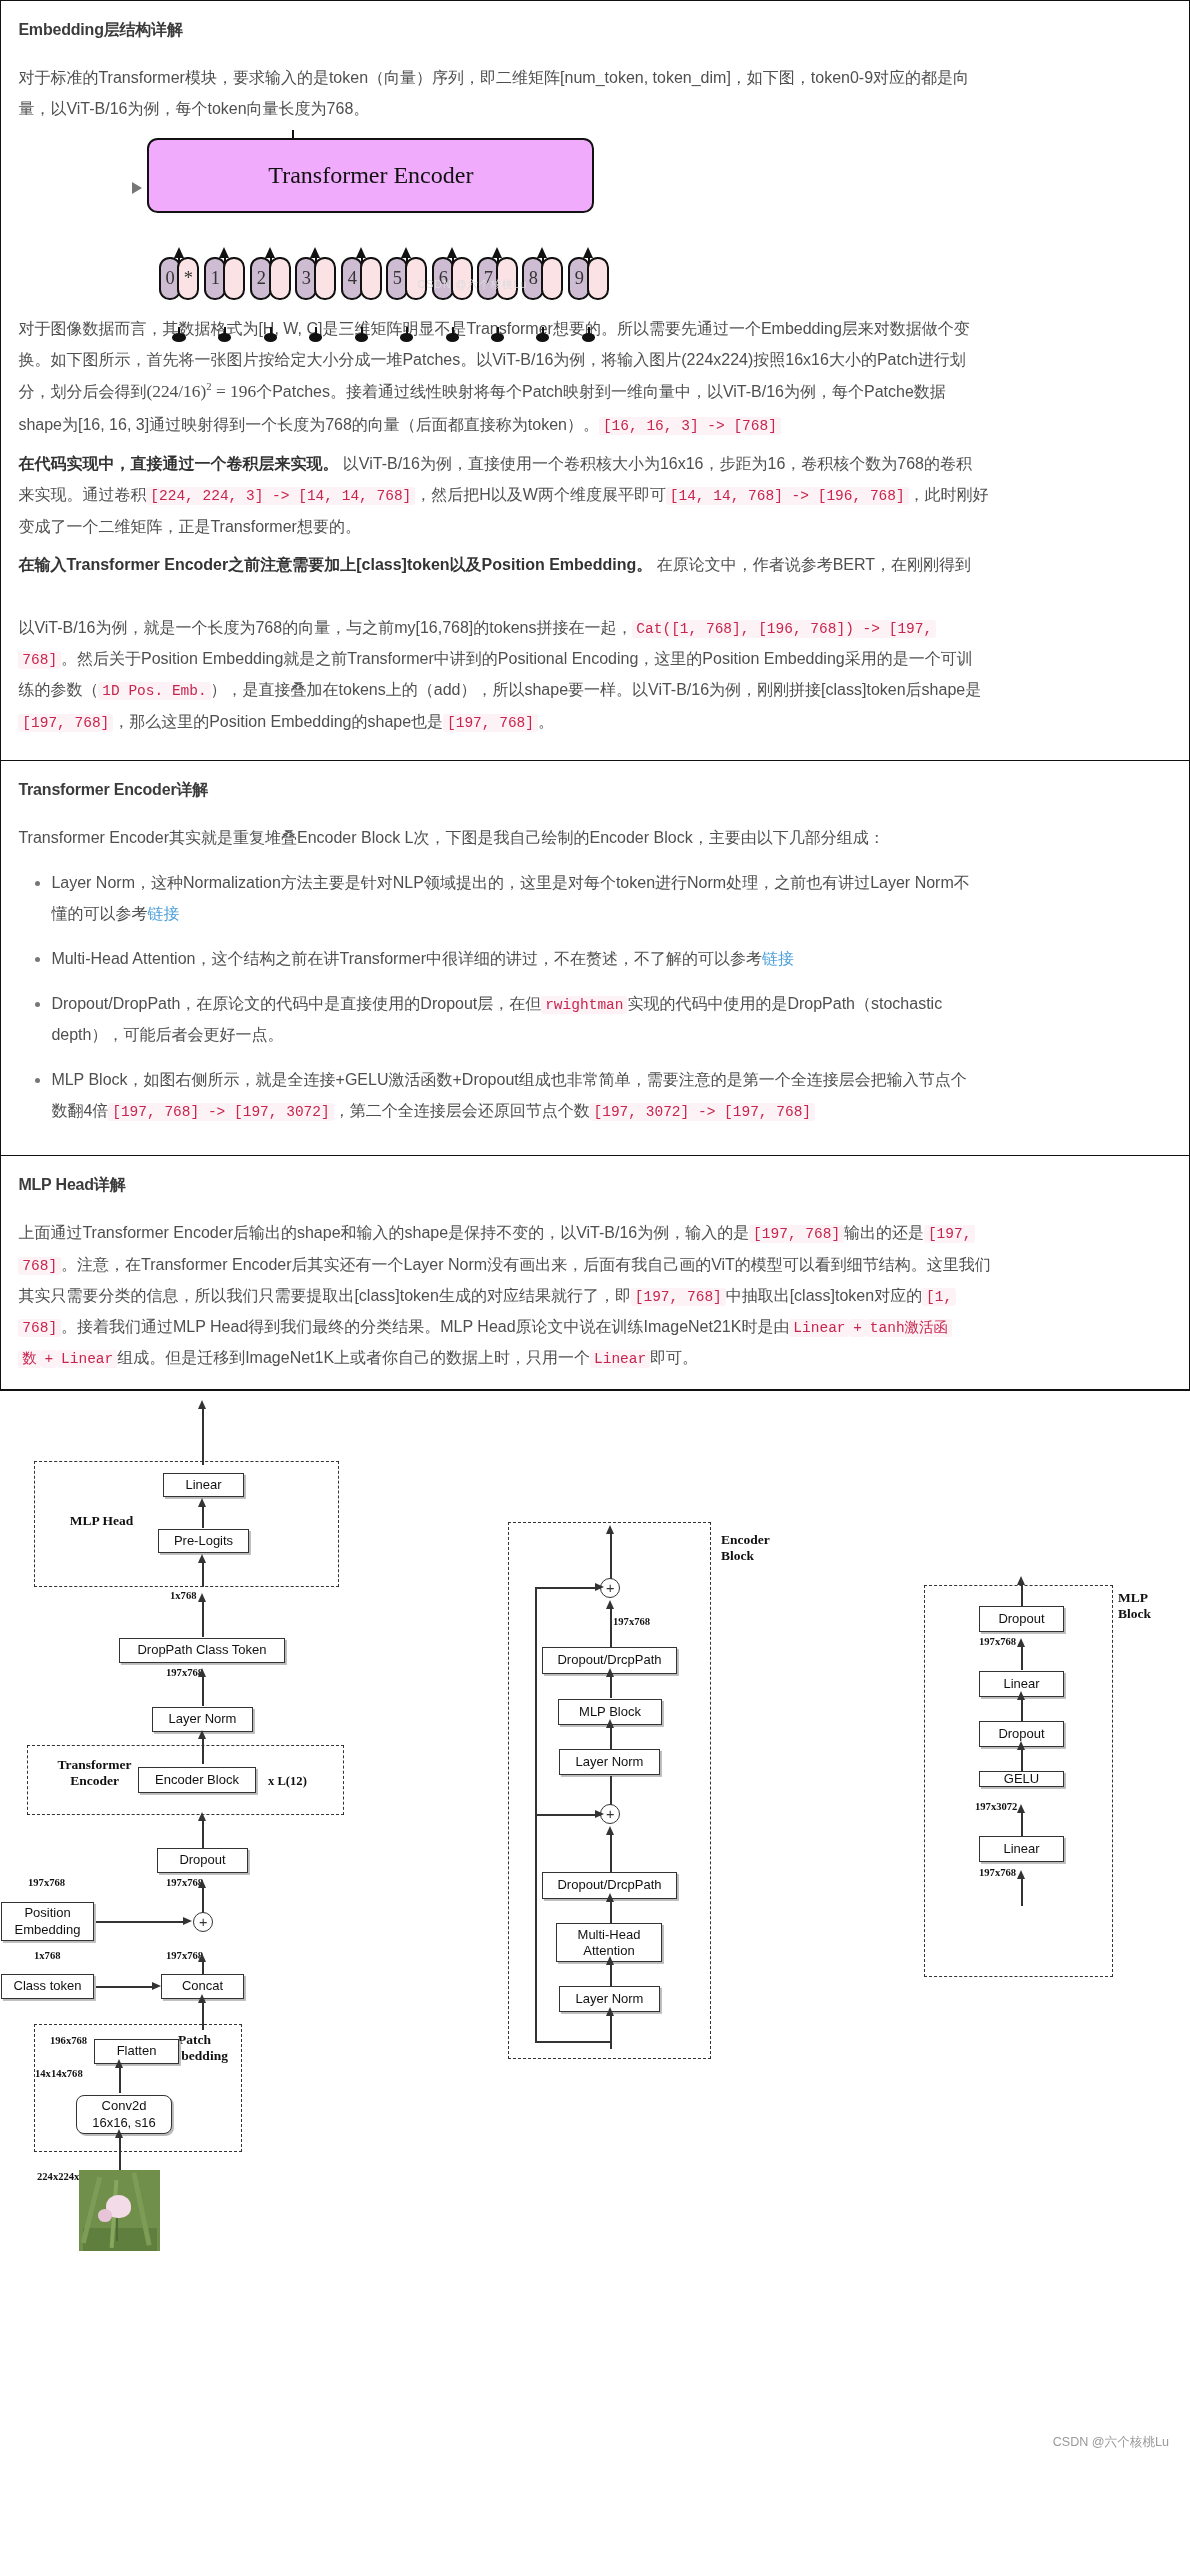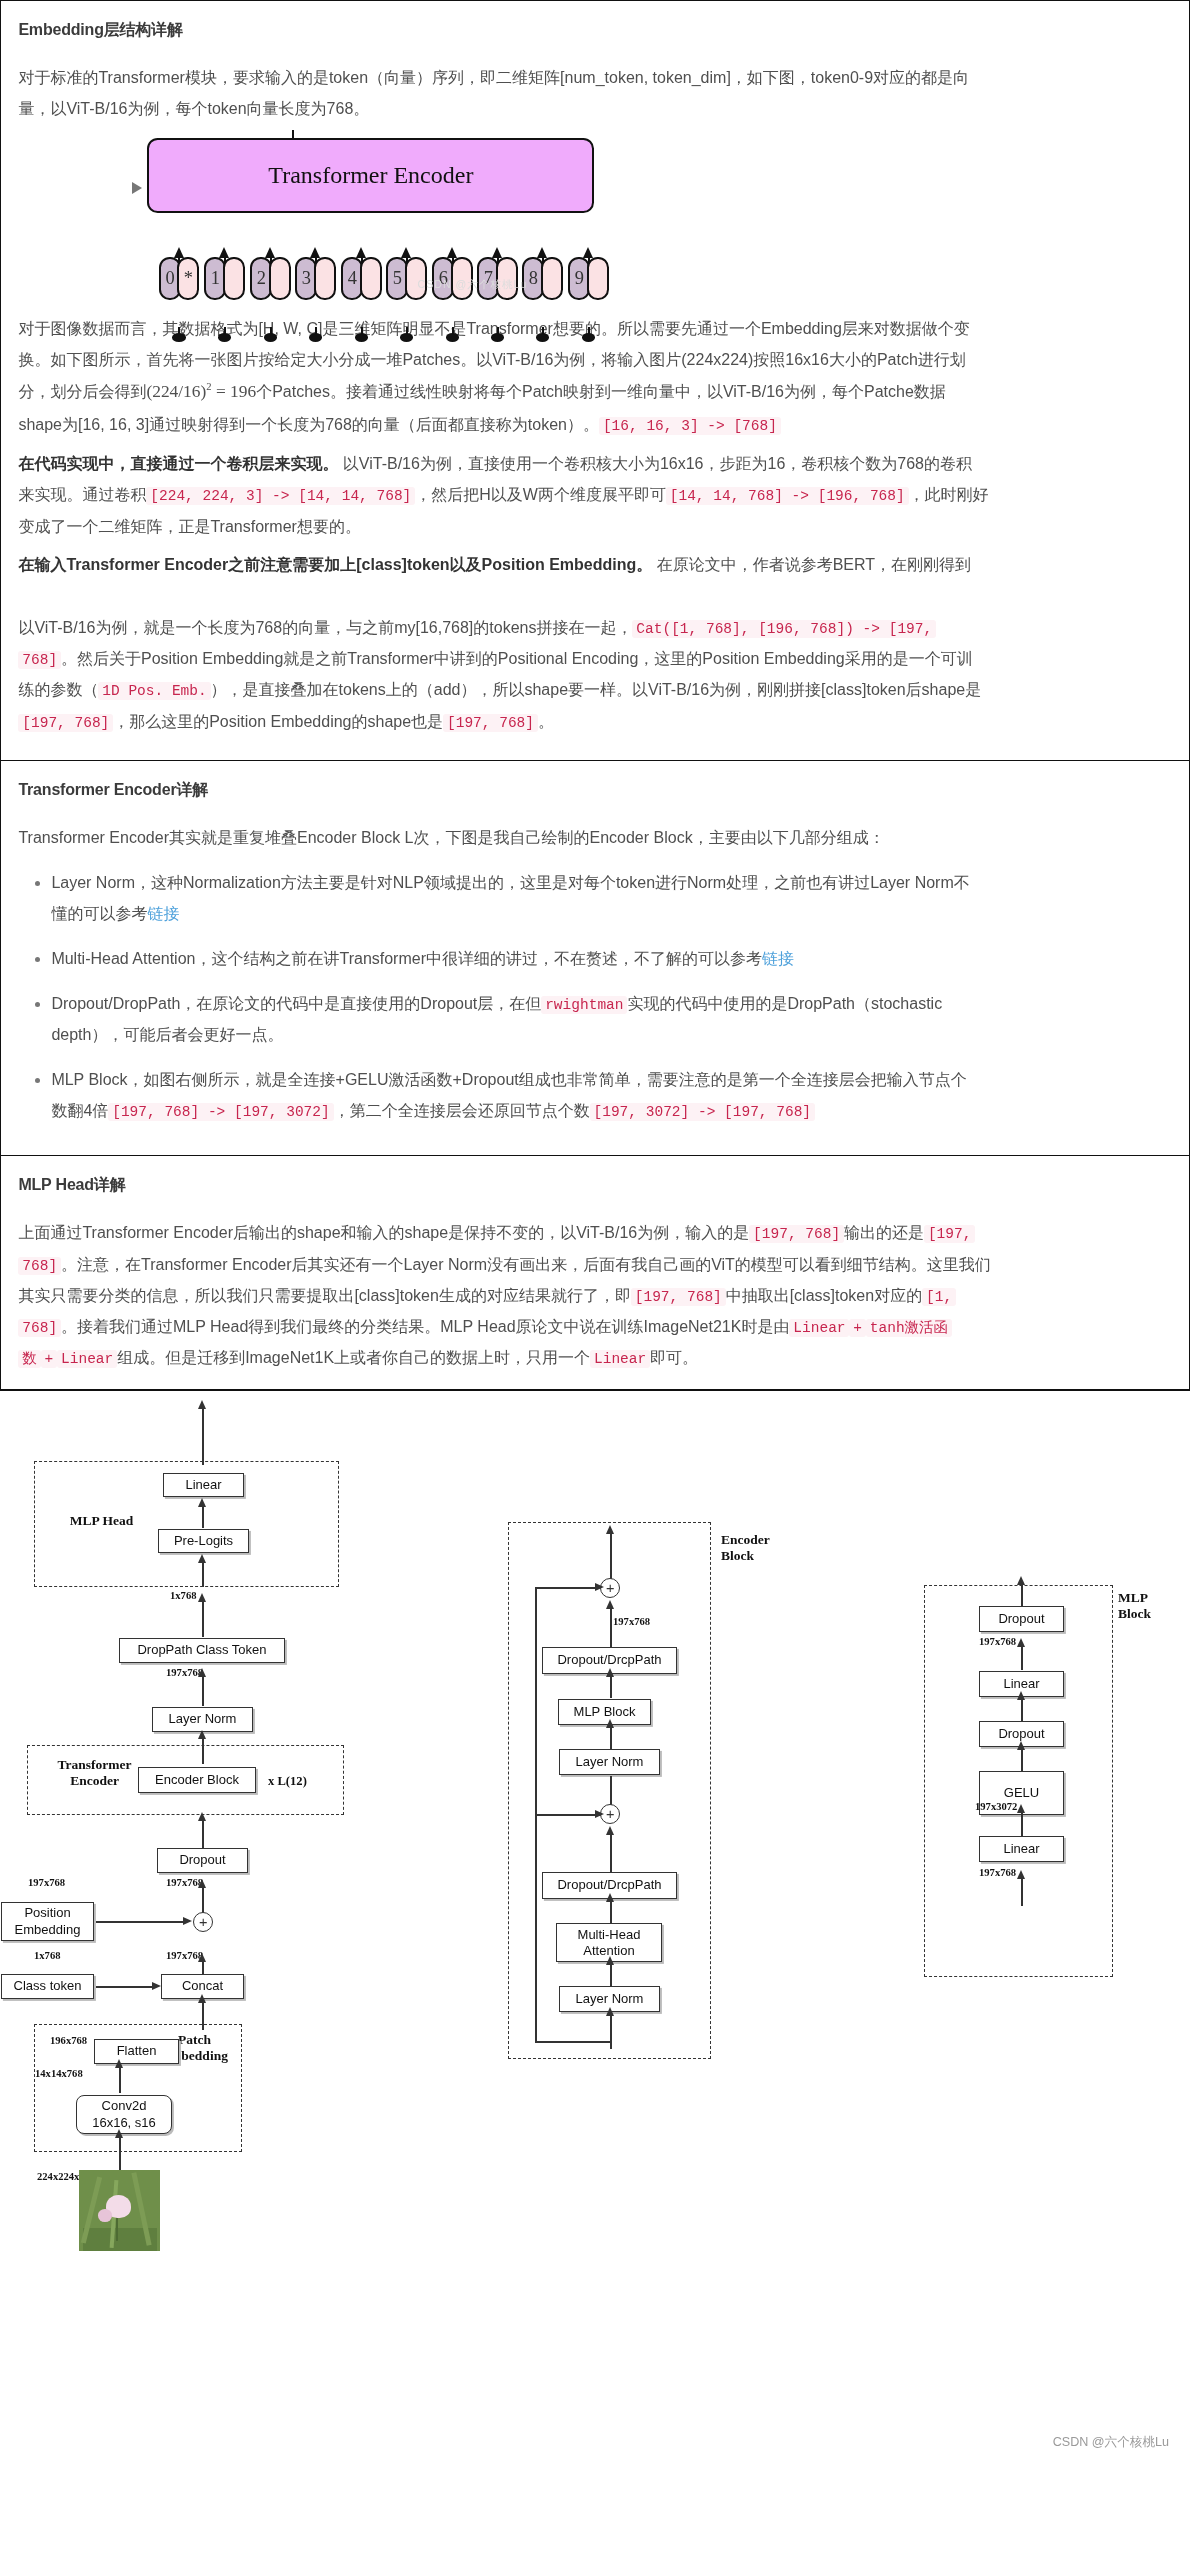--- a/index.html
+++ b/index.html
@@ -342,21 +342,21 @@
     </div>
 
     <div class="dash" style="left:508px; top:131px; width:203px; height:537px;"></div>
     <div class="lblb" style="left:721px; top:141px; width:97px; text-align:left;">Encoder<br>Block</div>
 
     <div class="vline up" style="left:610px; top:143px; height:45px;"></div>
     <div class="plus" style="left:600px; top:187px;">+</div>
     <div class="vline up" style="left:610px; top:218px; height:39px;"></div>
     <div class="bx" style="left:542px; top:256px; width:135px; height:27px;">Dropout/DrcpPath</div>
     <div class="vline up" style="left:610px; top:286px; height:21px;"></div>
-    <div class="bx" style="left:558px; top:308px; width:93px; height:26px;">MLP Block</div>
+    <div class="bx" style="left:558px; top:308px; width:104px; height:26px;">MLP Block</div>
     <div class="vline up" style="left:610px; top:337px; height:21px;"></div>
     <div class="bx" style="left:559px; top:358px; width:101px; height:26px;">Layer Norm</div>
     <div class="vline" style="left:610px; top:385px; height:39px;"></div>
 
     <div class="hline" style="left:535px; top:423px; width:75px;"></div>
     <div class="vline" style="left:535px; top:197px; height:226px;"></div>
     <div class="hline rightarr" style="left:535px; top:196px; width:60px;"></div>
 
     <div class="plus" style="left:600px; top:413px;">+</div>
     <div class="vline up" style="left:610px; top:444px; height:37px;"></div>
@@ -377,21 +377,21 @@
     <div class="lblb" style="left:1118px; top:199px; width:68px; text-align:left;">MLP<br>Block</div>
 
     <div class="vline up" style="left:1021px; top:194px; height:21px;"></div>
     <div class="bx" style="left:979px; top:215px; width:85px; height:26px;">Dropout</div>
     <div class="lbl" style="left:979px; top:245px;">197x768</div>
     <div class="vline up" style="left:1021px; top:256px; height:23px;"></div>
     <div class="bx" style="left:979px; top:280px; width:85px; height:26px;">Linear</div>
     <div class="vline up" style="left:1021px; top:309px; height:21px;"></div>
     <div class="bx" style="left:979px; top:330px; width:85px; height:26px;">Dropout</div>
     <div class="vline up" style="left:1021px; top:359px; height:21px;"></div>
-    <div class="bx" style="left:979px; top:380px; width:85px; height:44px;">GELU</div>
+    <div class="bx" style="left:979px; top:380px; width:85px; height:16px;">GELU</div>
     <div class="lbl" style="left:975px; top:410px;">197x3072</div>
     <div class="vline up" style="left:1021px; top:422px; height:23px;"></div>
     <div class="bx" style="left:979px; top:445px; width:85px; height:26px;">Linear</div>
     <div class="lbl" style="left:979px; top:476px;">197x768</div>
     <div class="vline up" style="left:1021px; top:488px; height:27px;"></div>
   </div>
 
   <div class="footer">
     <div class="csdn">CSDN @六个核桃Lu</div>
   </div>

